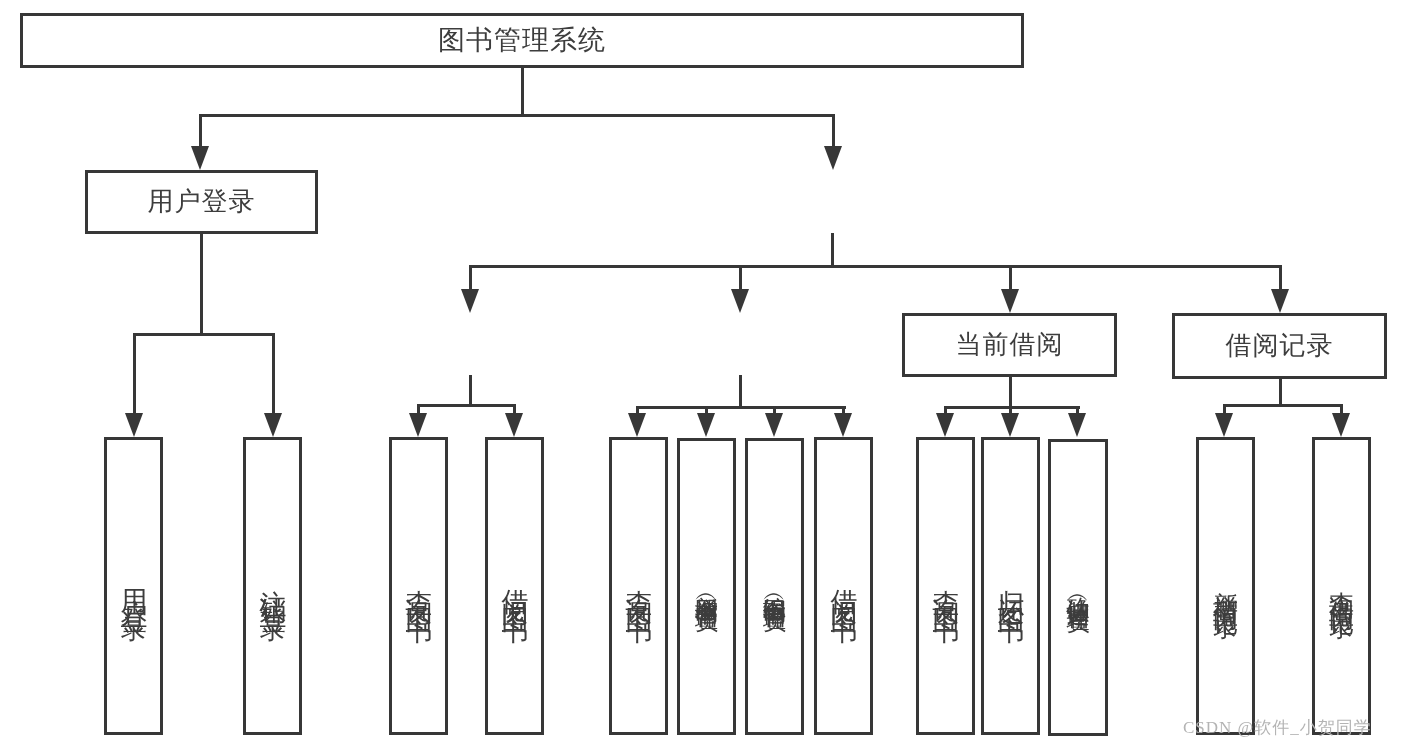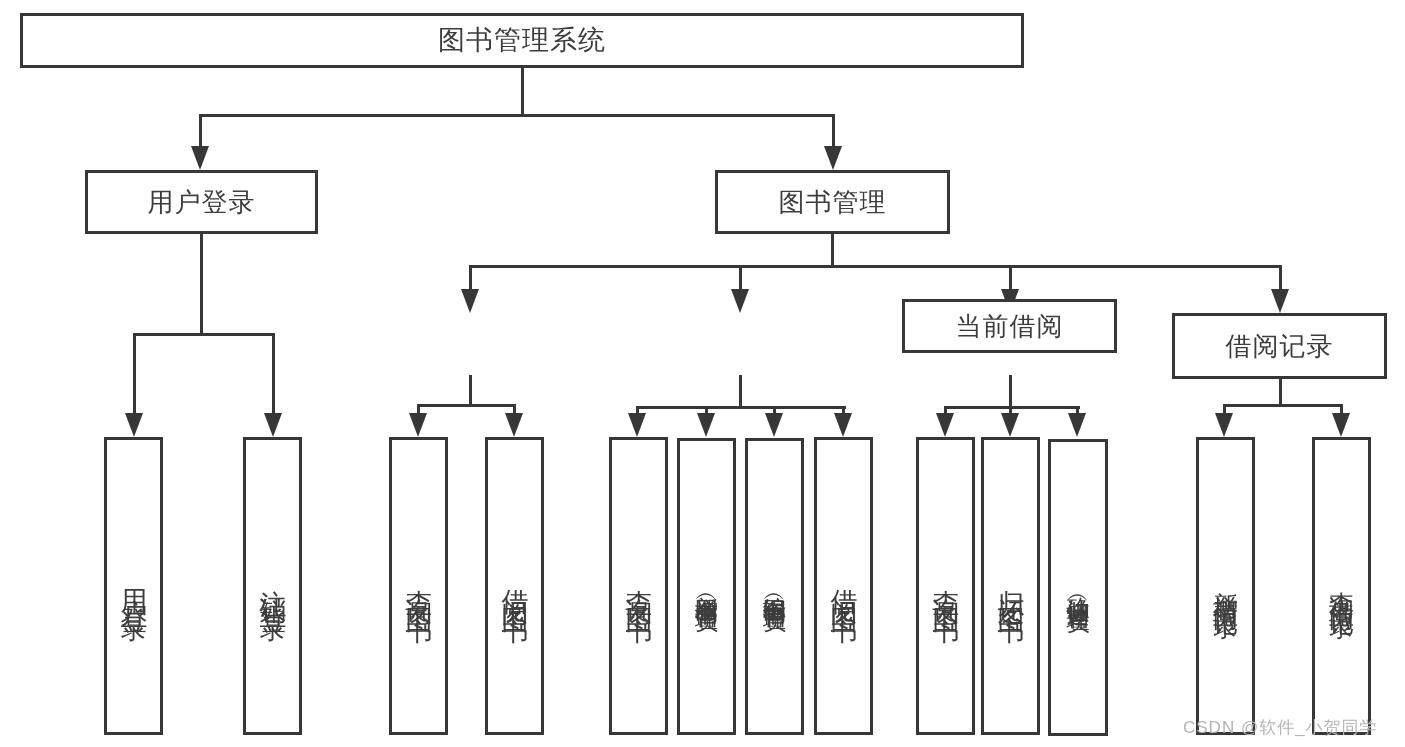--- a/index.html
+++ b/index.html
@@ -7,21 +7,21 @@
     --text:#3d3d3d;
     --wm:#b4b4b4;
     --bg:#ffffff;
   }
   html,body{margin:0;padding:0;background:var(--bg);}
   .scene{
     position:relative;
     width:1405px;height:747px;
     background:var(--bg);
     overflow:hidden;
-    font-family:Liberation Sans, sans-serif;
+    font-family:Liberation Serif, serif;
     color:var(--text);
   }
   
   .box{
     position:absolute;
     box-sizing:border-box;
     border:3px solid var(--line);
     background:#fff;
     display:flex;
     align-items:center;
@@ -122,25 +122,22 @@
   <div class="vline" style="left:1340px;top:404px;height:11px"></div>
   <div class="arrow" style="left:1332px;top:413px"></div>
 
   <div class="box" style="left:20px;top:13px;width:1004px;height:55px">
     <span class="title-label">图书管理系统</span>
   </div>
 
   <div class="box" style="left:85px;top:170px;width:233px;height:64px">
     <span class="h-label">用户登录</span>
   </div>
-  <div class="box" style="left:715px;top:170px;width:235px;height:64px">
-    <span class="h-label">图书管理</span>
-  </div>
 
-  <div class="box" style="left:902px;top:299px;width:215px;height:54px">
+  <div class="box" style="left:902px;top:313px;width:215px;height:64px">
     <span class="h-label">当前借阅</span>
   </div>
   <div class="box" style="left:1172px;top:313px;width:215px;height:66px">
     <span class="h-label">借阅记录</span>
   </div>
 
   <div class="box leaf leaf-short" style="left:104px;top:437px;width:59px;height:298px">
     <span>用户登录</span>
   </div>
   <div class="box leaf leaf-short" style="left:243px;top:437px;width:59px;height:298px">

